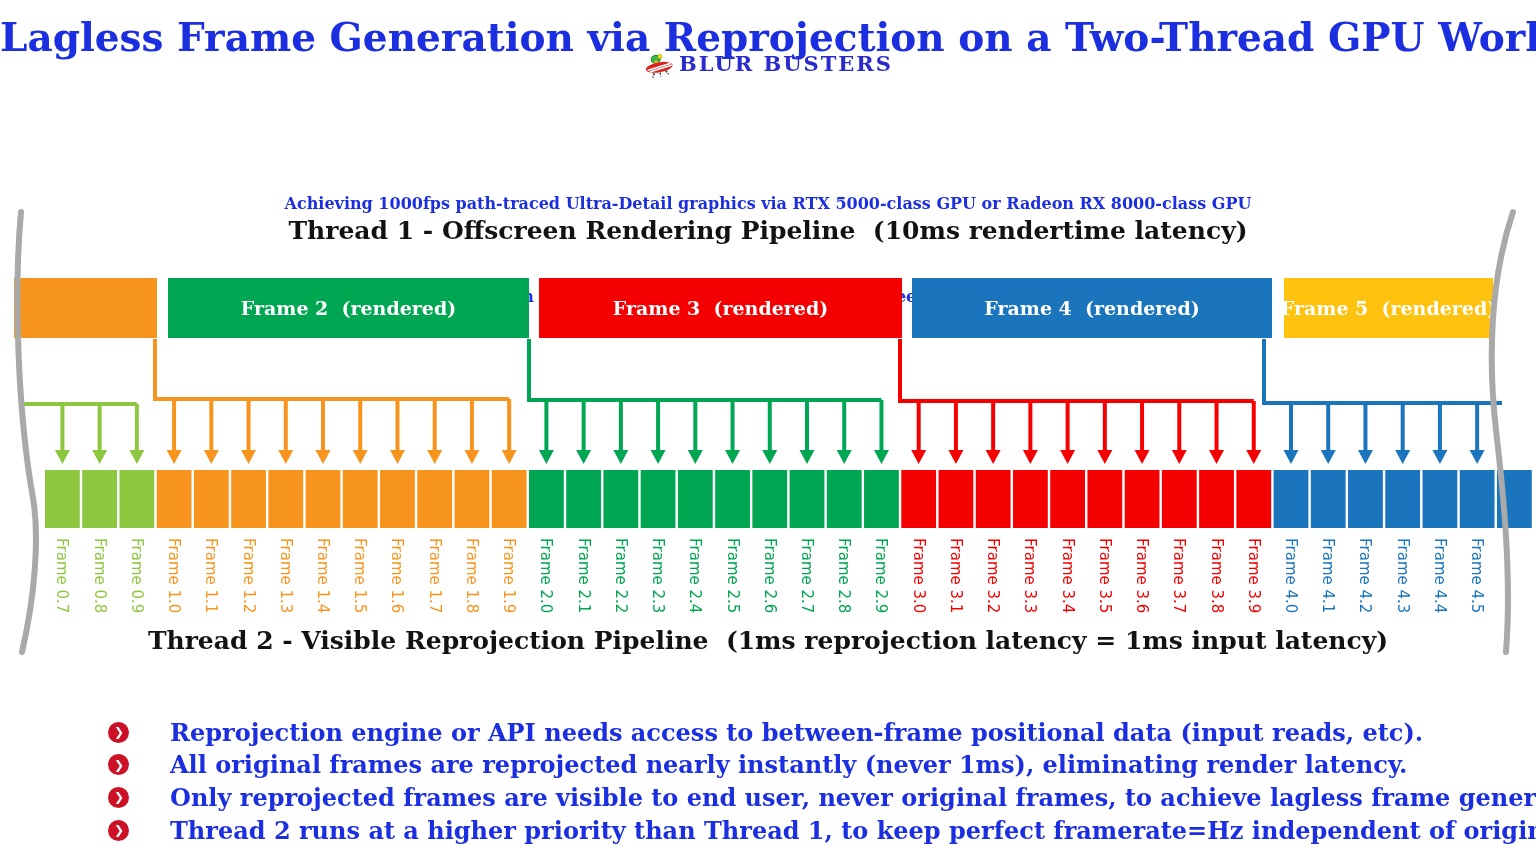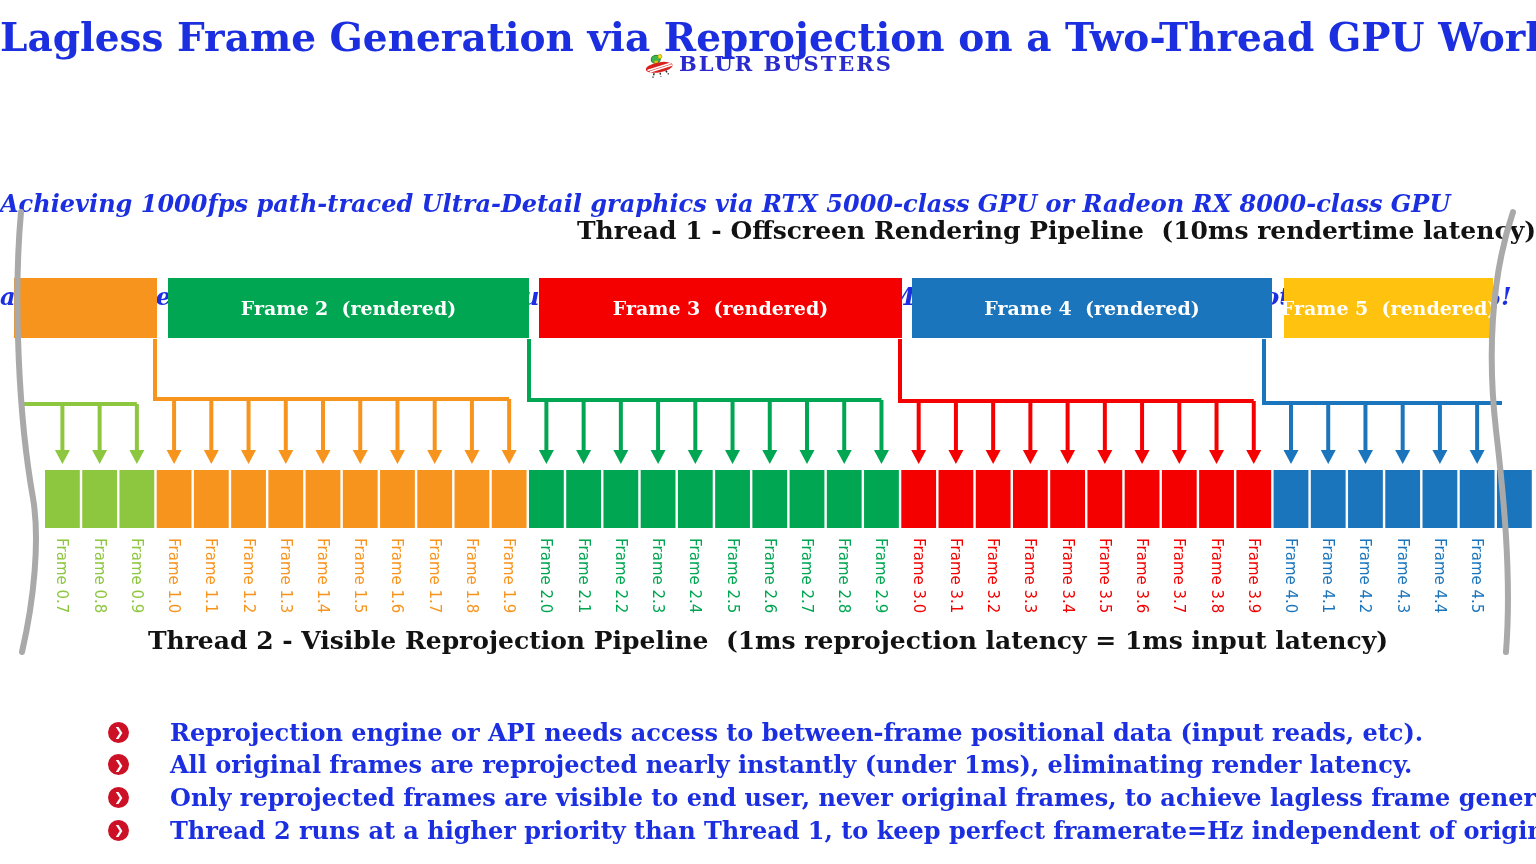--- a/index.html
+++ b/index.html
@@ -12,28 +12,28 @@
     top:14px;left:0;width:100%;text-align:center;
     font-size:39px;font-weight:bold;color:var(--title-blue);white-space:pre;
   }
   .brand-row{
     top:48px;left:0;width:100%;display:flex;justify-content:center;align-items:center;gap:0;
   }
   .brand-text{
     font-size:21px;font-weight:bold;letter-spacing:2px;color:var(--brand-blue);white-space:pre;
   }
   .subtitle{
-    top:126px;left:0;width:100%;
-    font-size:24px;font-weight:bold;color:var(--title-blue);line-height:31px;white-space:pre;font-style:italic;
+    top:126px;left:0;width:100%;text-align:center;
+    font-size:16px;font-weight:bold;color:var(--title-blue);line-height:31px;white-space:pre;
   }
   .thread-caption{
     left:0;width:100%;text-align:center;font-weight:bold;font-size:25px;
     color:var(--caption-black);white-space:pre;
   }
-  #thread1-caption{top:216px;text-align:right;}
+  #thread1-caption{top:216px;}
   #thread2-caption{top:626px;text-align:center;}
   .bullets{top:716px;left:108px;}
   .bullet-row{display:flex;align-items:center;height:32.6px;}
   .bullet-icon{
     flex:0 0 auto;width:21px;height:21px;border-radius:50%;background:var(--bullet-red);
     color:#ffffff;display:flex;align-items:center;justify-content:center;
     font-family:"DejaVu Sans","Liberation Sans",sans-serif;font-size:12px;font-weight:bold;
     margin-right:9px;padding-left:1px;box-sizing:border-box;
   }
   .bullet-text{
@@ -245,21 +245,21 @@
 
 <div id="thread2-caption" class="abs thread-caption">Thread 2 - Visible Reprojection Pipeline &nbsp;(1ms reprojection latency = 1ms input latency)</div>
 
 <div class="abs bullets" id="bullets">
     <div class="bullet-row">
       <span class="bullet-icon">❯</span>
       <span class="bullet-text">Reprojection engine or API needs access to between-frame positional data (input reads, etc).</span>
     </div>
     <div class="bullet-row">
       <span class="bullet-icon">❯</span>
-      <span class="bullet-text">All original frames are reprojected nearly instantly (under 1ms), eliminating render latency.</span>
+      <span class="bullet-text">All original frames are reprojected nearly instantly (never 1ms), eliminating render latency.</span>
     </div>
     <div class="bullet-row">
       <span class="bullet-icon">❯</span>
       <span class="bullet-text">Only reprojected frames are visible to end user, never original frames, to achieve lagless frame generation.</span>
     </div>
     <div class="bullet-row">
       <span class="bullet-icon">❯</span>
       <span class="bullet-text">Thread 2 runs at a higher priority than Thread 1, to keep perfect framerate=Hz independent of original frame rate.</span>
     </div>
   </div>

